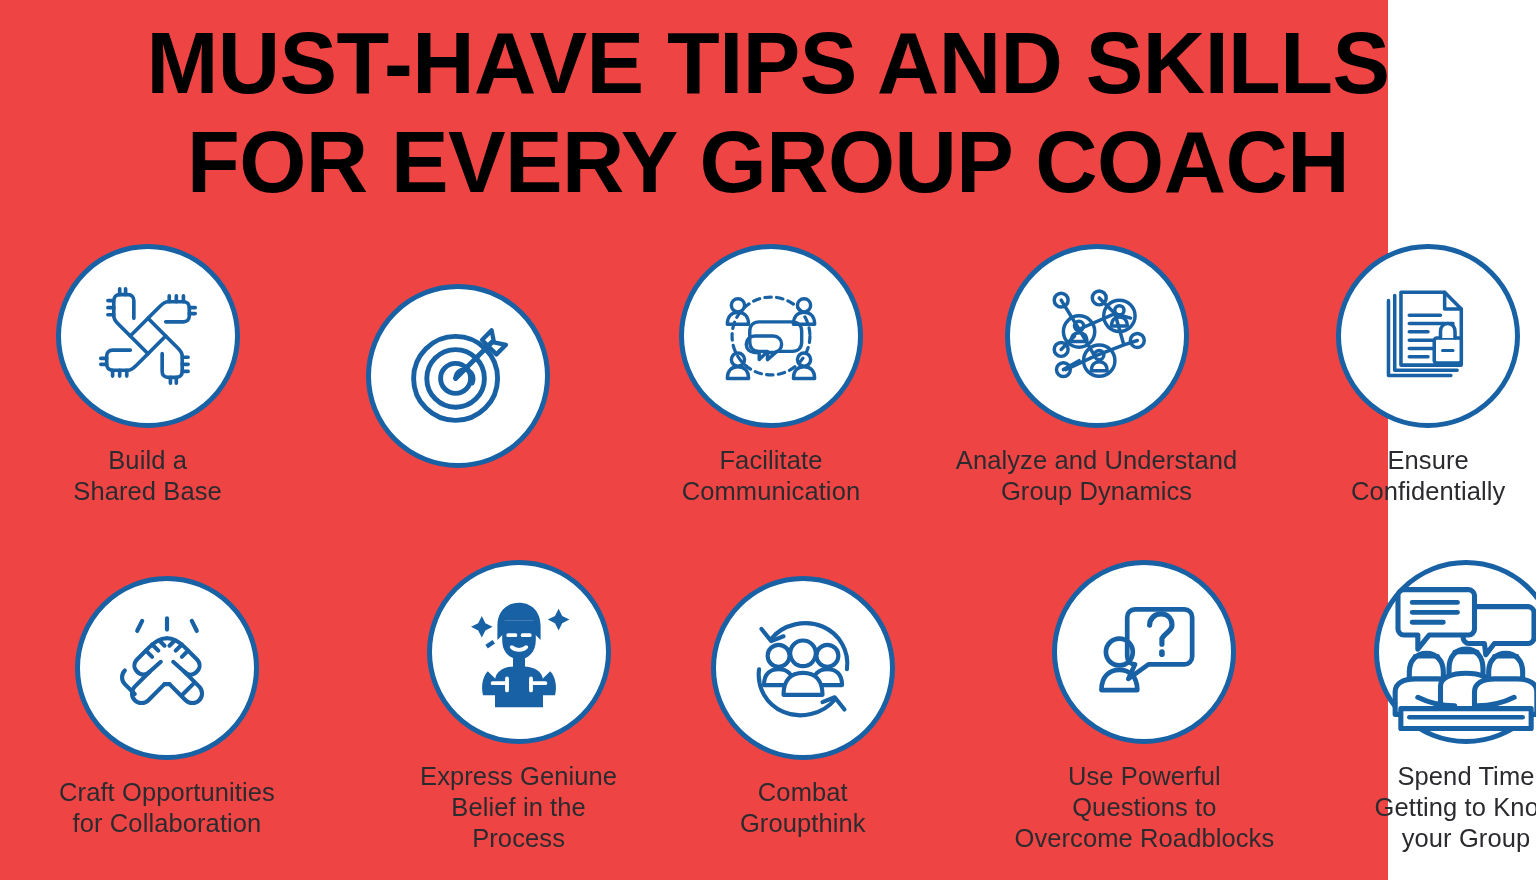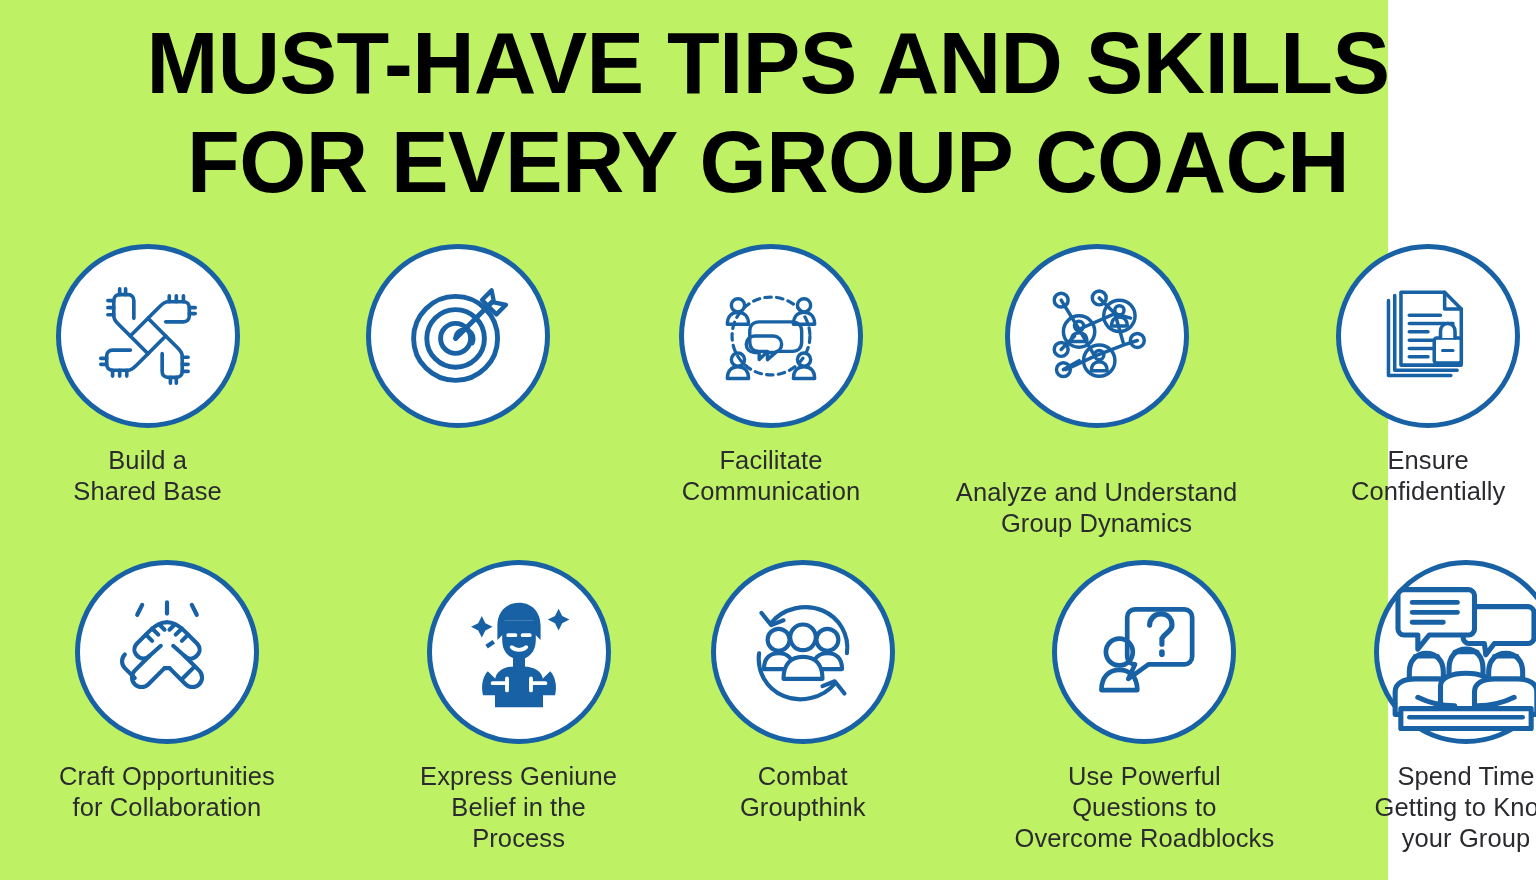--- a/index.html
+++ b/index.html
@@ -9,21 +9,21 @@
     height: 880px;
     background: #ffffff;
     font-family: "Liberation Sans", sans-serif;
     overflow: hidden;
   }
 
   .poster {
     position: relative;
     width: 1388px;
     height: 880px;
-    background: #bef264;
+    background: #ef4444;
   }
 
   
   .title-block {
     position: absolute;
     top: 14px;
     left: 0;
     width: 1536px;
     text-align: center;
   }
@@ -37,21 +37,21 @@
     white-space: nowrap;
     transform: scaleX(0.98);
   }
 
   
   .row {
     position: absolute;
     left: 0;
     width: 1536px;
     display: flex;
-    align-items: flex-start;
+    align-items: center;
   }
   .row-1 { top: 244px; }
   .row-2 { top: 560px; }
 
   .cell {
     flex: 0 0 20%;
     display: flex;
     flex-direction: column;
     align-items: center;
   }
@@ -79,21 +79,21 @@
     font-weight: 400;
     white-space: pre-line;
   }
   .caption.wide { width: 340px; }
   .caption.narrow { width: 300px; }
 
   
   .cell-1 { transform: translateX(-6px); }
   .cell-2 { transform: translateX(-3px); }
   .cell-3 { transform: translateX(3px); }
-  .cell-4 { transform: translateX(5px); gap: 32px; }
+  .cell-4 { transform: translateX(5px); }
   .cell-5 { transform: translateX(13px); }
 
   .cell-6  { transform: translateX(-3px); }
   .cell-7  { transform: translateX(2px); }
   .cell-8  { transform: translateX(25px); }
   .cell-9  { transform: translateX(20px); }
   .cell-10 { transform: translateX(18px); }
 </style>
 </head>
 <body>

